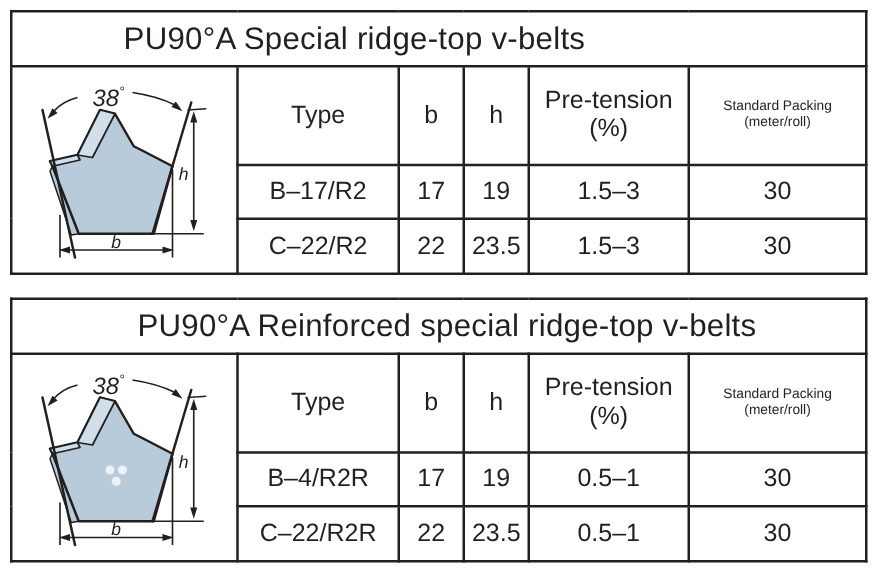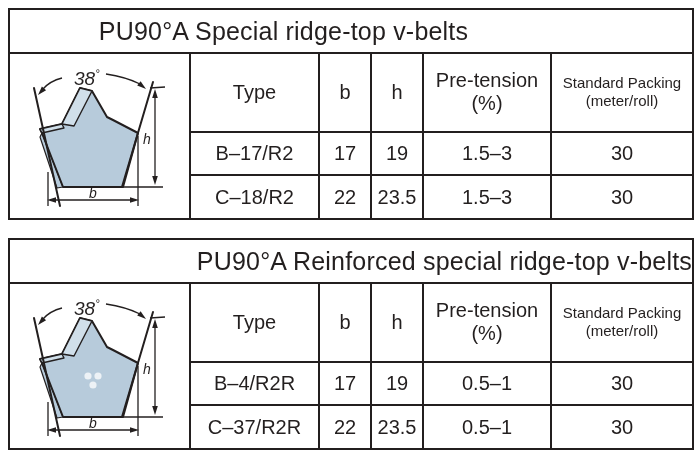--- a/index.html
+++ b/index.html
@@ -32,27 +32,27 @@
     overflow: hidden;
   }
 
   tr.title-row td {
     height: 44px;
     font-size: 25px;
     letter-spacing: 0.2px;
     white-space: nowrap;
   }
   #table-1 .title-cell { text-align: center; padding-right: 135px; }
-  #table-2 .title-cell { text-align: right;  padding-left: 13px; }
+  #table-2 .title-cell { text-align: center;  padding-left: 13px; }
 
   tr.header-row { height: 78px; }
   tr.data-row   { height: 43px; }
 
   .hdr       { font-size: 20px; line-height: 1.15; }
-  .hdr-small { font-size: 15px; line-height: 1.2; }
+  .hdr-small { font-size: 11px; line-height: 1.2; }
   .cell      { font-size: 20px; }
 
   .diagram-cell { vertical-align: top; font-style: italic; }
   .diagram-cell svg { display: block; }
 
   
   .belt   { fill: #b7cbdb; stroke: #231f1f; stroke-width: 2; stroke-linejoin: round; }
   .facet  { fill: #d0dfea; stroke: #231f1f; stroke-width: 1.4; stroke-linejoin: round; }
   .sliver { fill: #b7cbdb; stroke: #231f1f; stroke-width: 1.2; stroke-linejoin: round; }
   .gline  { stroke: #231f1f; stroke-width: 2; fill: none; stroke-linecap: round; }
@@ -130,21 +130,21 @@
     </td>
   </tr>
   <tr class="data-row">
     <td class="cell">B–17/R2</td>
     <td class="cell">17</td>
     <td class="cell">19</td>
     <td class="cell">1.5–3</td>
     <td class="cell">30</td>
   </tr>
   <tr class="data-row">
-    <td class="cell">C–18/R2</td>
+    <td class="cell">C–22/R2</td>
     <td class="cell">22</td>
     <td class="cell">23.5</td>
     <td class="cell">1.5–3</td>
     <td class="cell">30</td>
   </tr>
 </tbody>
   </table>
 
 <table class="spec" id="table-2">
   <colgroup>
@@ -215,20 +215,20 @@
     </td>
   </tr>
   <tr class="data-row">
     <td class="cell">B–4/R2R</td>
     <td class="cell">17</td>
     <td class="cell">19</td>
     <td class="cell">0.5–1</td>
     <td class="cell">30</td>
   </tr>
   <tr class="data-row">
-    <td class="cell">C–37/R2R</td>
+    <td class="cell">C–22/R2R</td>
     <td class="cell">22</td>
     <td class="cell">23.5</td>
     <td class="cell">0.5–1</td>
     <td class="cell">30</td>
   </tr>
 </tbody>
   </table>
 
 </body></html>

